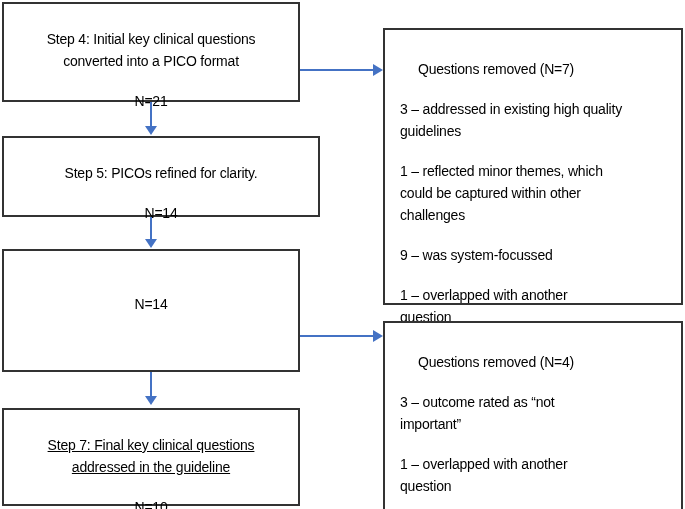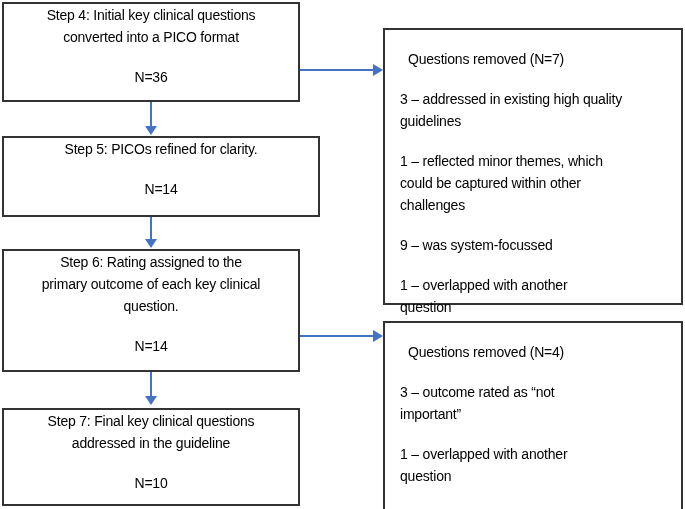--- a/index.html
+++ b/index.html
@@ -20,35 +20,35 @@
     position: absolute;
     box-sizing: border-box;
     background: #FFFFFF;
     border: 2px solid #333333;
     font-size: 14px;
     letter-spacing: -0.2px;
     line-height: 22px;
   }
   .step-box {
     text-align: center;
-    padding: 0 6px;
+    padding: 24px 6px;
   }
   .step-title {
     white-space: pre-line;
     margin: 0;
   }
   .step-count {
     margin: 18px 0 0 0;
   }
   .removed-box {
     text-align: left;
     padding: 10px 10px 10px 15px;
   }
   .removed-header {
-    margin: 8px;
+    margin: 18px;
   }
   .removed-item {
     white-space: pre-line;
     margin: 18px 0 0 0;
   }
   .line-h {
     position: absolute;
     height: 2px;
     background: #4472C4;
   }
@@ -68,21 +68,21 @@
     position: absolute;
     width: 0; height: 0;
     border-left: 6px solid transparent;
     border-right: 6px solid transparent;
     border-top: 9px solid #4472C4;
   }
   
   .pos-step4   { left: 2px;   top: 2px;   width: 298px; height: 100px; }
   .pos-step5   { left: 2px;   top: 136px; width: 318px; height: 81px;  }
   .pos-step6   { left: 2px;   top: 249px; width: 298px; height: 123px; }
-  .pos-step7   { left: 2px;   top: 408px; width: 298px; height: 98px;  }
+  .pos-step7   { left: 2px;   top: 408px; width: 298px; height: 98px; text-decoration: underline;  }
   .pos-removed7{ left: 383px; top: 28px;  width: 300px; height: 277px; }
   .pos-removed4{ left: 383px; top: 321px; width: 300px; height: 194px; }
   
   .pos-a1-line { left: 300px; top: 69px;  width: 74px; }
   .pos-a1-head { left: 373px; top: 64px; }
   .pos-a2-line { left: 300px; top: 335px; width: 74px; }
   .pos-a2-head { left: 373px; top: 330px; }
   .pos-v1-line { left: 150px; top: 102px; height: 25px; }
   .pos-v1-head { left: 145px; top: 126px; }
   .pos-v2-line { left: 150px; top: 217px; height: 23px; }
@@ -91,32 +91,29 @@
   .pos-v3-head { left: 145px; top: 396px; }
 </style>
 </head>
 <body>
 
 <div class="diagram">
 
   <div class="box step-box pos-step4">
     <p class="step-title">Step 4: Initial key clinical questions
 converted into a PICO format</p>
-    <p class="step-count">N=36</p>
+    <p class="step-count">N=21</p>
   </div>
 
   <div class="box step-box pos-step5">
     <p class="step-title">Step 5: PICOs refined for clarity.</p>
     <p class="step-count">N=14</p>
   </div>
 
   <div class="box step-box pos-step6">
-    <p class="step-title">Step 6: Rating assigned to the
-primary outcome of each key clinical
-question.</p>
     <p class="step-count">N=14</p>
   </div>
 
   <div class="box step-box pos-step7">
     <p class="step-title">Step 7: Final key clinical questions
 addressed in the guideline</p>
     <p class="step-count">N=10</p>
   </div>
 
   <div class="box removed-box pos-removed7">

